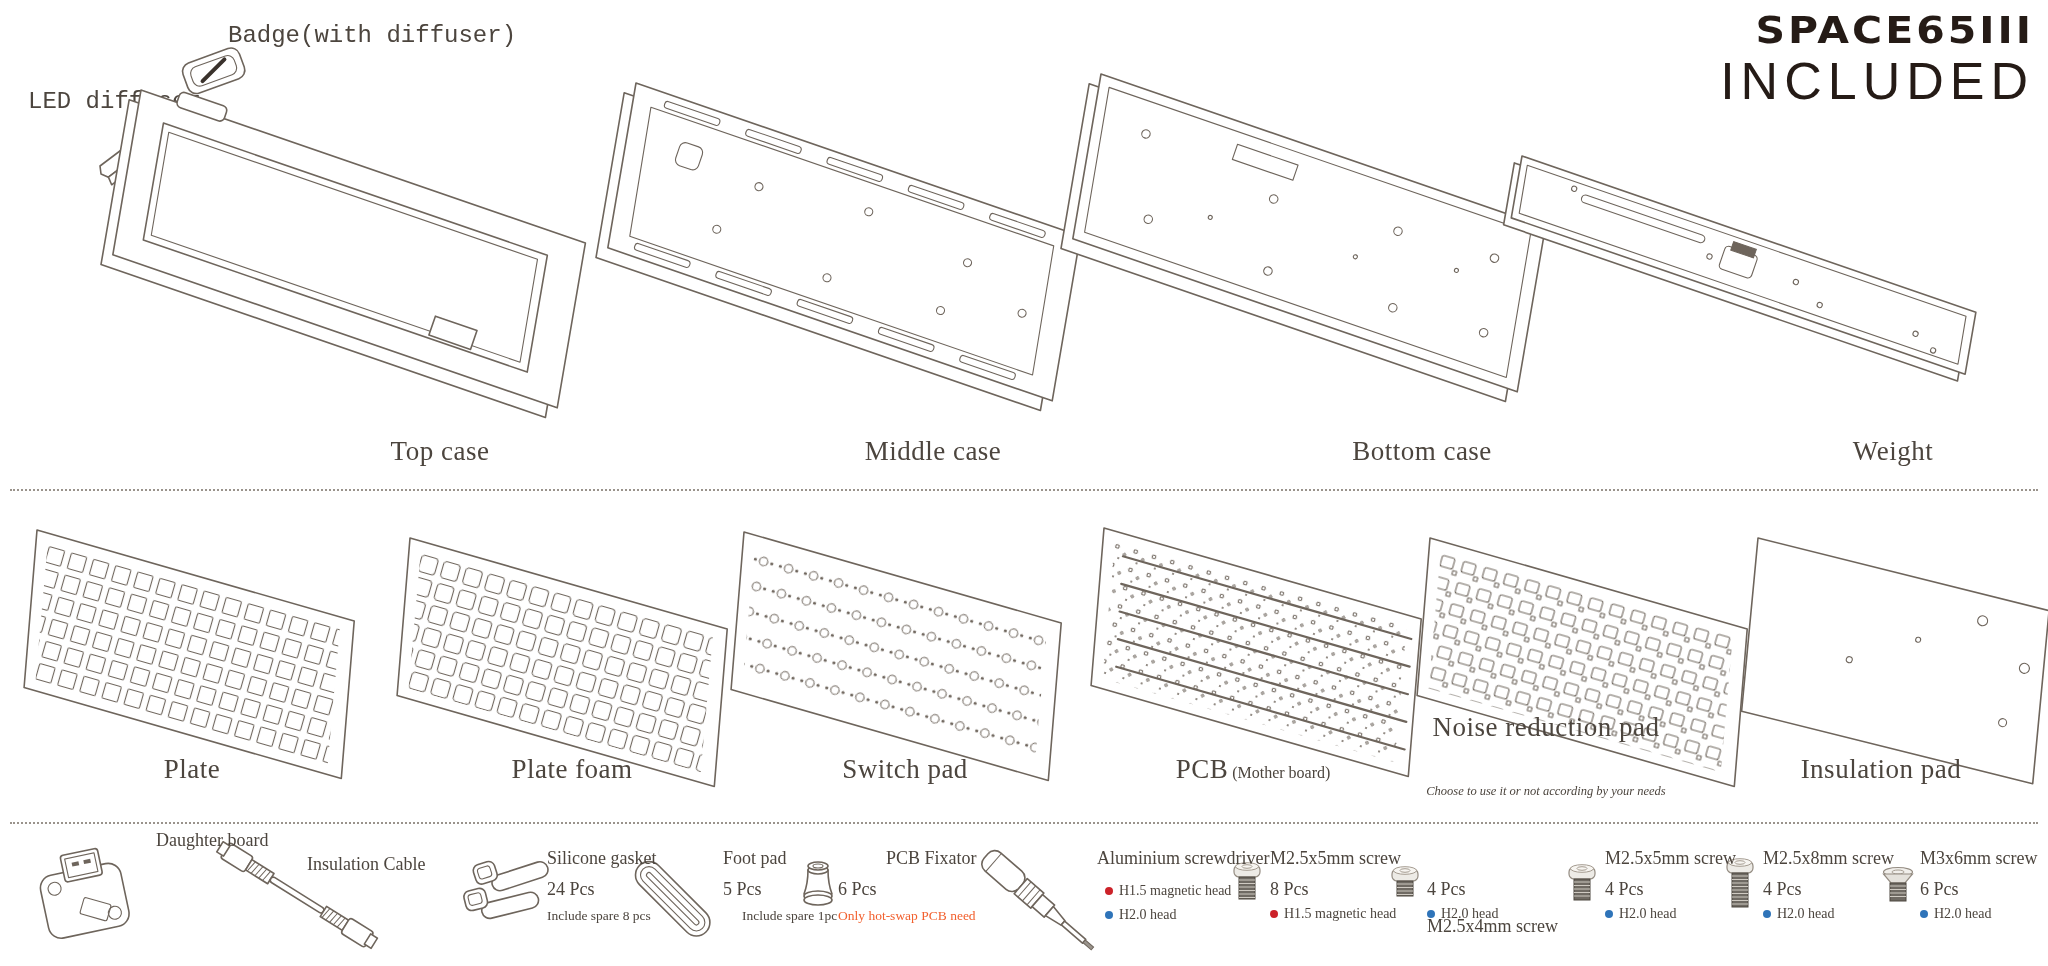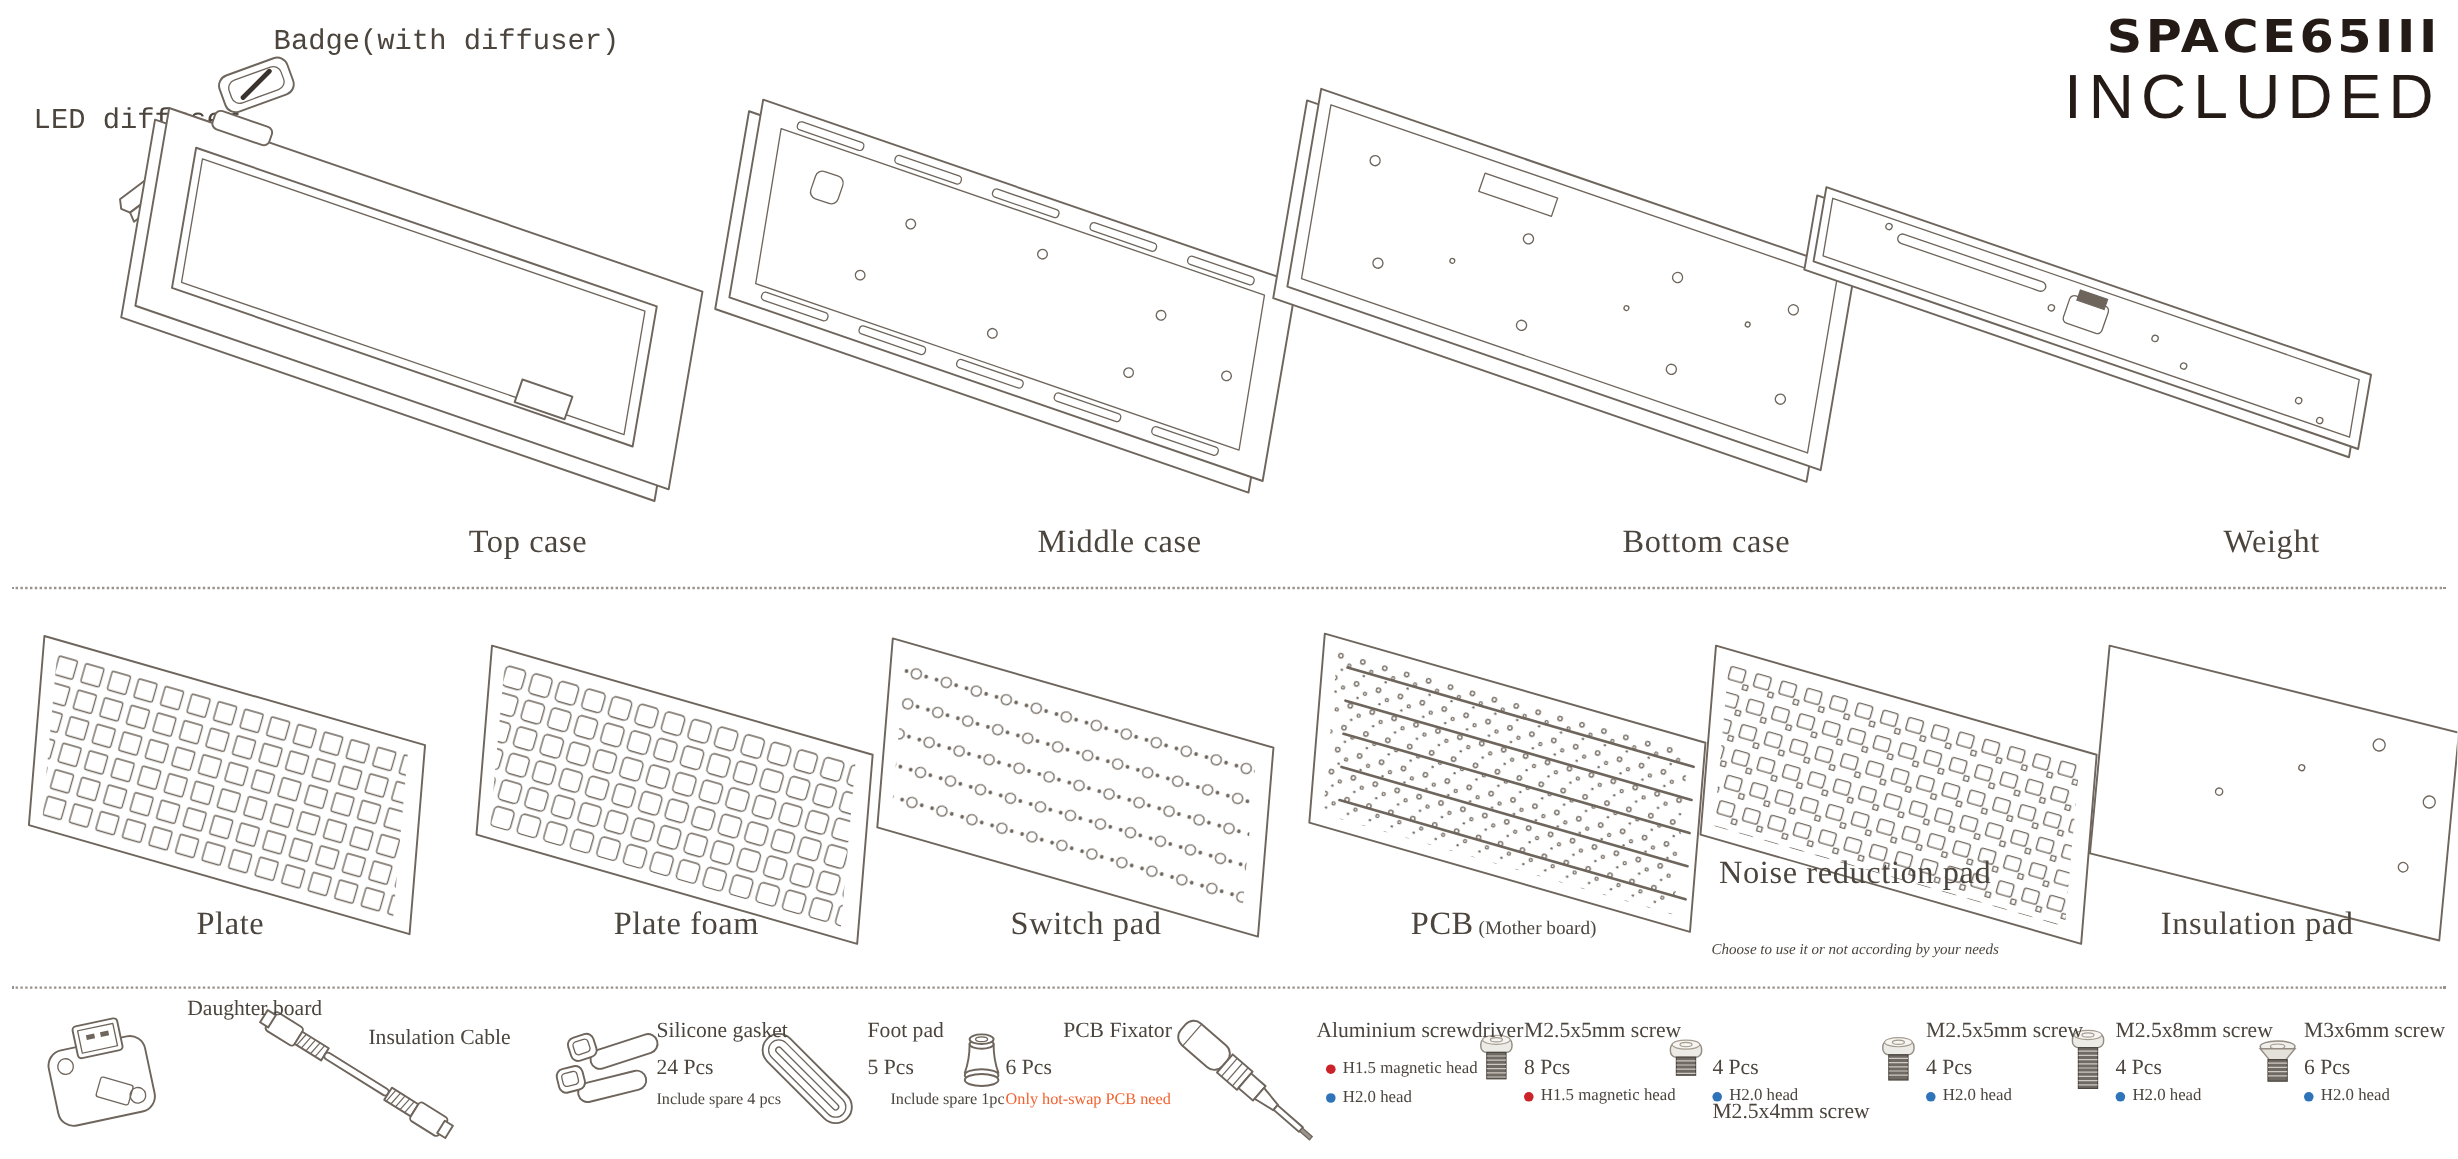--- a/index.html
+++ b/index.html
@@ -352,21 +352,21 @@
       <line x1="9" y1="23.5" x2="25" y2="23.5" stroke="#cfcac2" stroke-width="1"></line>
       <line x1="9" y1="27" x2="25" y2="27" stroke="#cfcac2" stroke-width="1"></line>
       <line x1="9" y1="30.5" x2="25" y2="30.5" stroke="#cfcac2" stroke-width="1"></line>
     </svg>
 
   <div class="abs row3-name" style="left:140px;top:830px;margin-left:16px;">Daughter board</div>
   <div class="abs row3-name" style="left:307px;top:854px;">Insulation Cable</div>
 
   <div class="abs row3-name" style="left:547px;top:848px;">Silicone gasket</div>
   <div class="abs row3-qty" style="left:547px;top:879px;">24 Pcs</div>
-  <div class="abs row3-note" style="left:547px;top:908px;">Include spare 4 pcs</div>
+  <div class="abs row3-note" style="left:547px;top:908px;">Include spare 8 pcs</div>
 
   <div class="abs row3-name" style="left:723px;top:848px;">Foot pad</div>
   <div class="abs row3-qty" style="left:723px;top:879px;">5 Pcs</div>
   <div class="abs row3-note" style="left:742px;top:908px;">Include spare 1pc</div>
 
   <div class="abs row3-name" style="left:886px;top:848px;">PCB  Fixator</div>
   <div class="abs row3-qty" style="left:838px;top:879px;">6 Pcs</div>
   <div class="abs row3-warn" style="left:838px;top:908px;">Only hot-swap PCB need</div>
 
   <div class="abs row3-name" style="left:1097px;top:848px;">Aluminium screwdriver</div>

